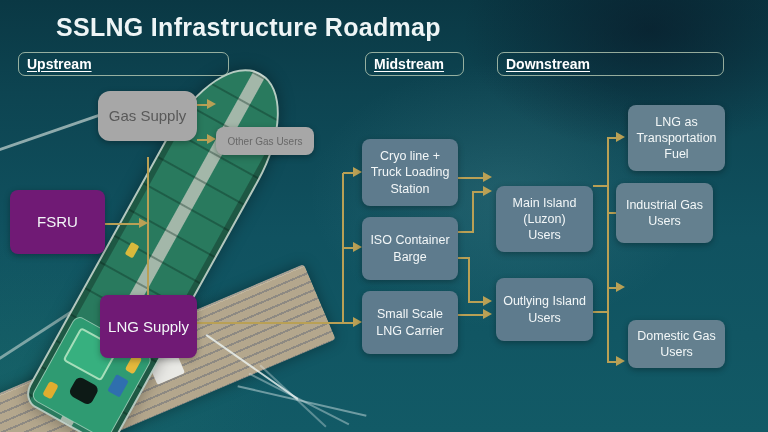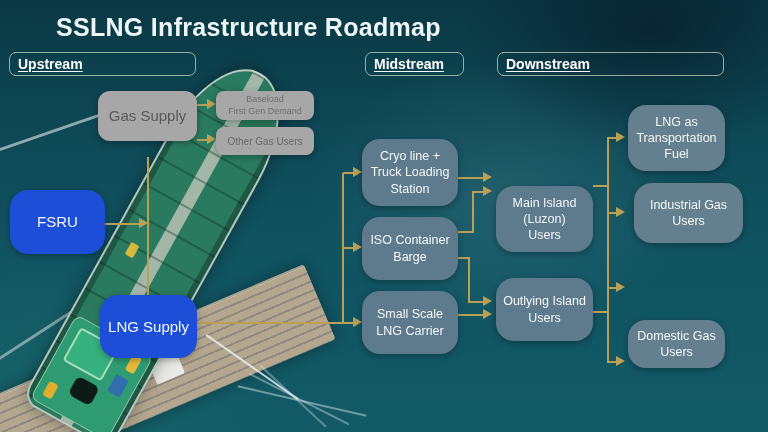--- a/index.html
+++ b/index.html
@@ -59,45 +59,45 @@
   .moor2{position:absolute;left:243px;top:398px;width:112px;height:2px;background:rgba(225,238,238,0.4);transform:rotate(27deg);}
   .moor3{position:absolute;left:248px;top:395px;width:90px;height:2px;background:rgba(225,238,238,0.35);transform:rotate(43deg);}
   
   .title{position:absolute;left:56px;top:13px;font-size:25px;font-weight:600;color:#eef5f6;letter-spacing:0.3px;}
   .logo{position:absolute;right:14px;top:12px;font-size:23px;font-weight:bold;color:#f4f8f8;letter-spacing:3px;}
   .pill{
     position:absolute;height:24px;border:1px solid rgba(196,214,188,0.75);
     border-radius:7px;display:flex;align-items:center;padding:0 8px;box-sizing:border-box;
   }
   .pill span{color:#ffffff;font-weight:bold;font-size:14px;text-decoration:underline;text-underline-offset:2px;}
-  .pill-upstream{left:9px;top:52px;width:187px;}
+  .pill-upstream{left:18px;top:52px;width:211px;}
   .pill-midstream{left:365px;top:52px;width:99px;}
   .pill-downstream{left:497px;top:52px;width:227px;}
   
   .node{
     position:absolute;display:flex;align-items:center;justify-content:center;
-    text-align:center;border-radius:18px;color:#f3f7f8;font-size:12.5px;line-height:1.3;
+    text-align:center;border-radius:8px;color:#f3f7f8;font-size:12.5px;line-height:1.3;
     white-space:pre-line;box-shadow:0 2px 6px rgba(0,0,0,0.3);box-sizing:border-box;
   }
-  .slate{background:#1d4ed8;}
+  .slate{background:#701a75;}
   .mid{background:#5e7b8d;}
   .down{background:#64808f;}
   .gray{background:#a7a7a7;color:#595959;}
   .n-gas{left:98px;top:91px;width:99px;height:50px;font-size:15px;border-radius:12px;}
   .n-baseload{left:216px;top:91px;width:98px;height:29px;font-size:9px;color:#6f6f6f;border-radius:8px;}
   .n-other{left:216px;top:127px;width:98px;height:28px;font-size:10px;color:#686868;border-radius:8px;}
   .n-fsru{left:10px;top:190px;width:95px;height:64px;font-size:15px;}
   .n-lng{left:100px;top:295px;width:97px;height:63px;font-size:15px;}
   .n-cryo{left:362px;top:139px;width:96px;height:67px;}
   .n-iso{left:362px;top:217px;width:96px;height:63px;}
   .n-small{left:362px;top:291px;width:96px;height:63px;}
   .n-main{left:496px;top:154px;width:97px;height:66px;margin-top:32px;}
   .n-outly{left:496px;top:278px;width:97px;height:63px;}
   .n-d1{left:628px;top:105px;width:97px;height:66px;}
-  .n-d2{left:634px;top:183px;width:109px;height:60px;}
+  .n-d2{left:616px;top:183px;width:97px;height:60px;}
   .n-d3{left:628px;top:257px;width:97px;height:62px;}
   .n-d4{left:628px;top:320px;width:97px;height:48px;}
   
   .hl{position:absolute;height:2px;background:#b9a055;}
   .vl{position:absolute;width:2px;background:#b9a055;}
   .ar{position:absolute;width:0;height:0;border-left:9px solid #b9a055;border-top:5px solid transparent;border-bottom:5px solid transparent;}
 </style>
 </head>
 <body>
 
@@ -173,22 +173,20 @@
   <div class="hl" style="left:608px;top:137px;width:10px;"></div>
   <div class="ar" style="left:616px;top:132px;"></div>
   <div class="hl" style="left:608px;top:212px;width:10px;"></div>
   <div class="ar" style="left:616px;top:207px;"></div>
   <div class="hl" style="left:608px;top:287px;width:10px;"></div>
   <div class="ar" style="left:616px;top:282px;"></div>
   <div class="hl" style="left:608px;top:361px;width:10px;"></div>
   <div class="ar" style="left:616px;top:356px;"></div>
 
   <div class="node gray n-gas">Gas Supply</div>
-  <div class="node gray n-baseload">Baseload
-First Gen Demand</div>
   <div class="node gray n-other">Other Gas Users</div>
   <div class="node slate n-fsru">FSRU</div>
   <div class="node slate n-lng">LNG Supply</div>
   <div class="node mid n-cryo">Cryo line +
 Truck Loading
 Station</div>
   <div class="node mid n-iso">ISO Container
 Barge</div>
   <div class="node mid n-small">Small Scale
 LNG Carrier</div>

